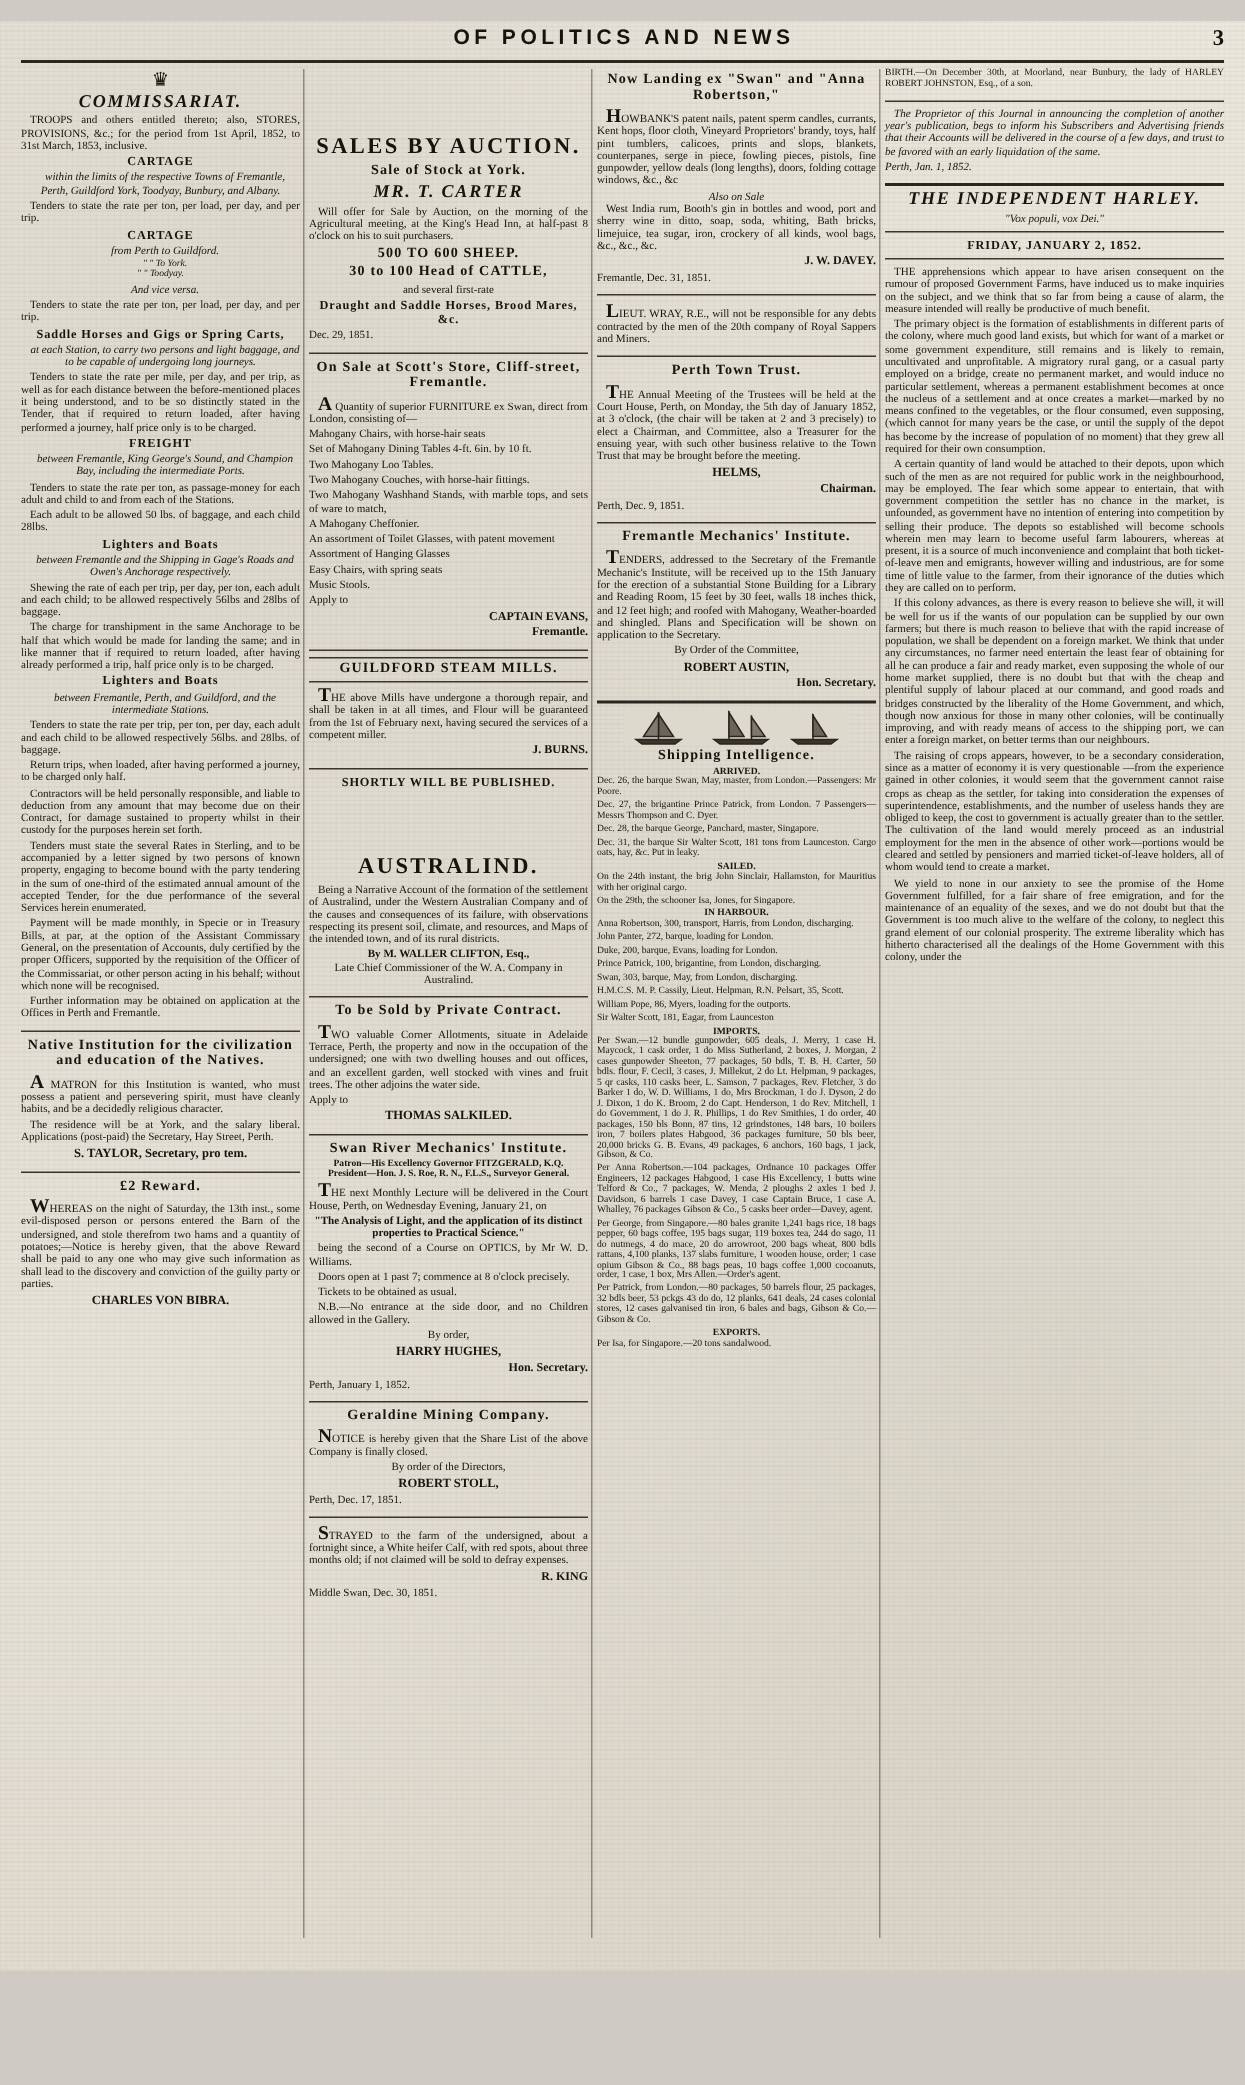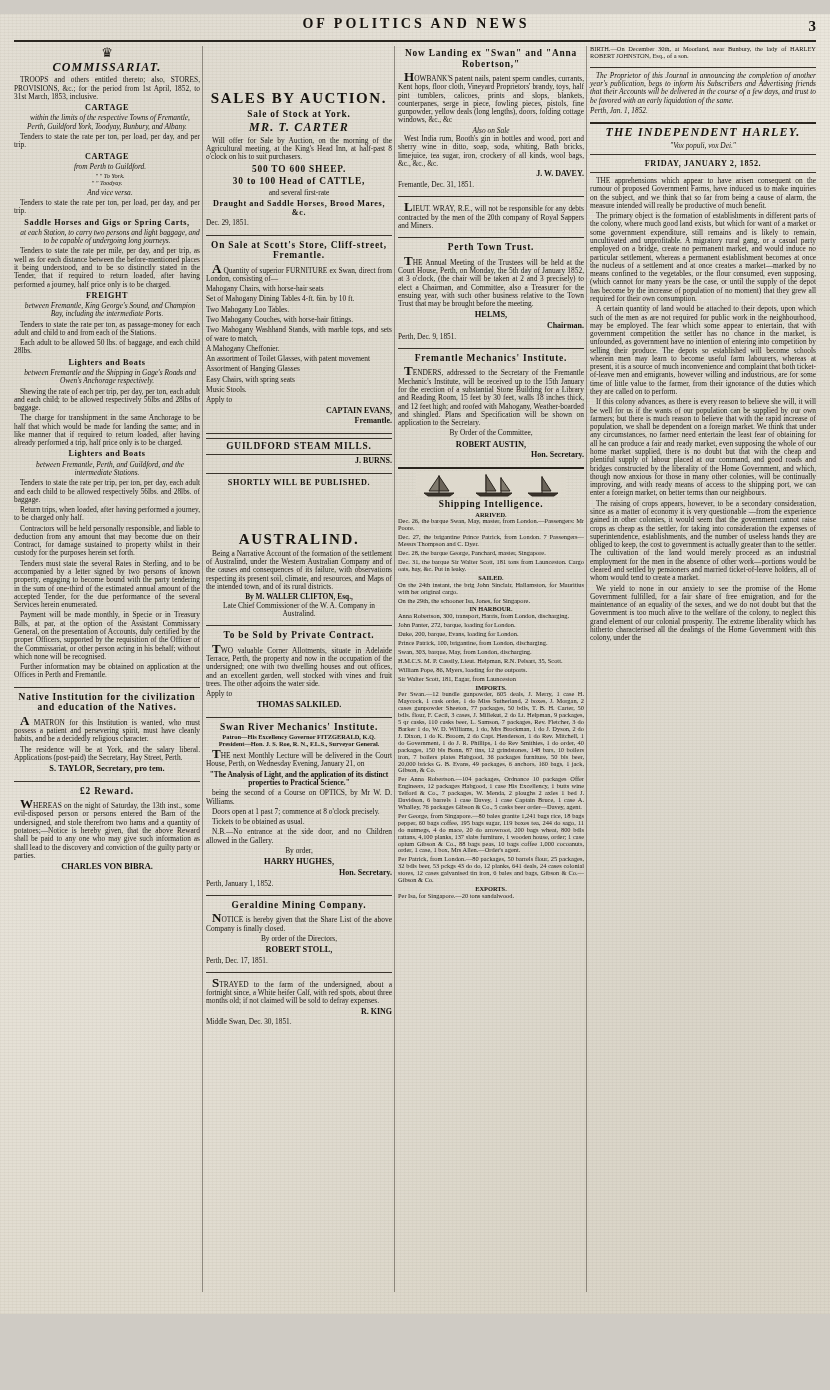--- a/index.html
+++ b/index.html
@@ -16,21 +16,21 @@
   #paper:after{content:"";position:absolute;inset:0;
      background-image:
        repeating-linear-gradient(0deg, rgba(90,80,65,.055) 0px, rgba(90,80,65,.055) 1px, rgba(0,0,0,0) 1px, rgba(0,0,0,0) 3px),
        repeating-linear-gradient(90deg, rgba(90,80,65,.04) 0px, rgba(90,80,65,.04) 1px, rgba(0,0,0,0) 1px, rgba(0,0,0,0) 4px);
      opacity:.85;pointer-events:none;}
   .topband,.botband{position:absolute;left:0;width:830px;background:#cfcbc4;}
   .topband{top:0;height:14px;}
   .botband{bottom:0;height:76px;}
   
   #masthead{position:absolute;left:16px;top:16px;width:800px;height:22px;text-align:center;}
-  #masthead .mt{font-family:Liberation Serif, serif;font-weight:bold;font-size:14px;letter-spacing:3px;color:#16130f;}
+  #masthead .mt{font-family:Liberation Sans, sans-serif;font-weight:bold;font-size:14px;letter-spacing:3px;color:#16130f;}
   #rule-top{position:absolute;left:14px;top:40px;width:802px;height:2px;background:#2a2620;}
   #pageno{position:absolute;right:14px;top:18px;font-size:15px;font-weight:bold;color:#16130f;}
   
   .col{position:absolute;top:46px;font-size:7.4px;line-height:1.12;text-align:justify;color:#17140f;}
   .c1{left:14px;width:186px;}
   .c2{left:206px;width:186px;}
   .c3{left:398px;width:186px;}
   .c4{left:590px;width:226px;}
   .vrule{position:absolute;top:46px;width:1px;height:1246px;background:#4a443a;opacity:.55;}
   .v1{left:202px;} .v2{left:394px;} .v3{left:586px;}
@@ -164,20 +164,21 @@
       <p class="p noind">Music Stools.</p>
       <p class="p noind">Apply to</p>
       <div class="sig">CAPTAIN EVANS,</div>
       <div class="sig">Fremantle.</div>
     </div>
 
     <hr class="hrf">
 
     <div class="blk">
       <div class="hd md boxrule">GUILDFORD STEAM MILLS.</div>
+      <p class="p dropline">THE above Mills have undergone a thorough repair, and shall be taken in at all times, and Flour will be guaranteed from the 1st of February next, having secured the services of a competent miller.</p>
       <div class="sig">J. BURNS.</div>
     </div>
 
     <hr class="hrf">
 
     <div class="blk">
       <div class="hd sm">SHORTLY WILL BE PUBLISHED.</div>
       <div class="hd xl">AUSTRALIND.</div>
       <p class="p">Being a Narrative Account of the formation of the settlement of Australind, under the Western Australian Company and of the causes and consequences of its failure, with observations respecting its present soil, climate, and resources, and Maps of the intended town, and of its rural districts.</p>
       <div class="ctr b">By M. WALLER CLIFTON, Esq.,</div>

